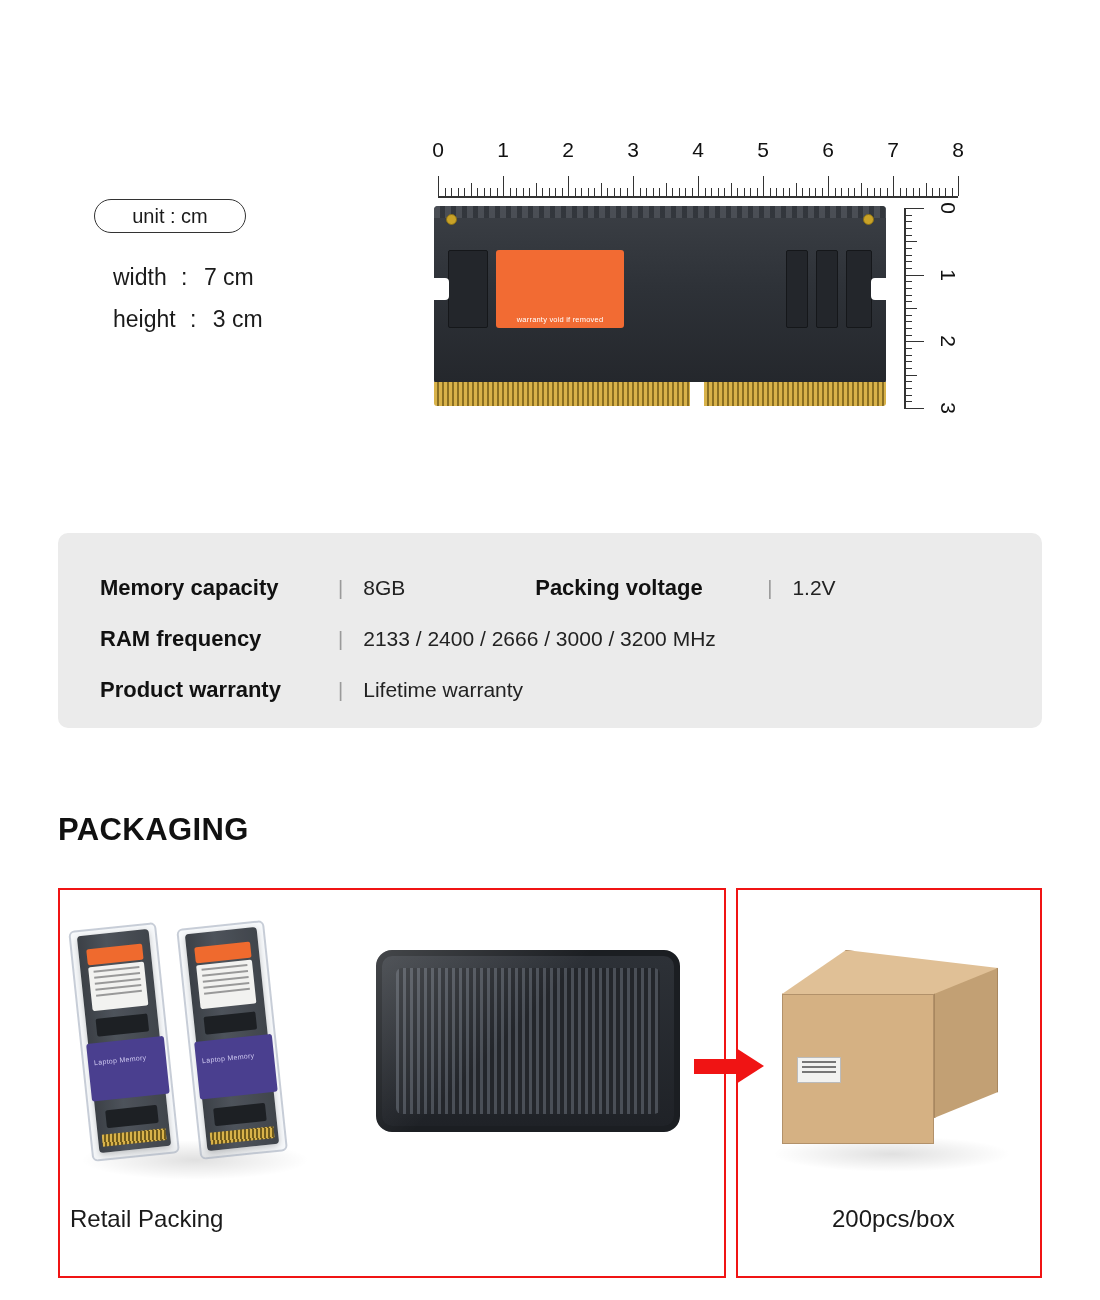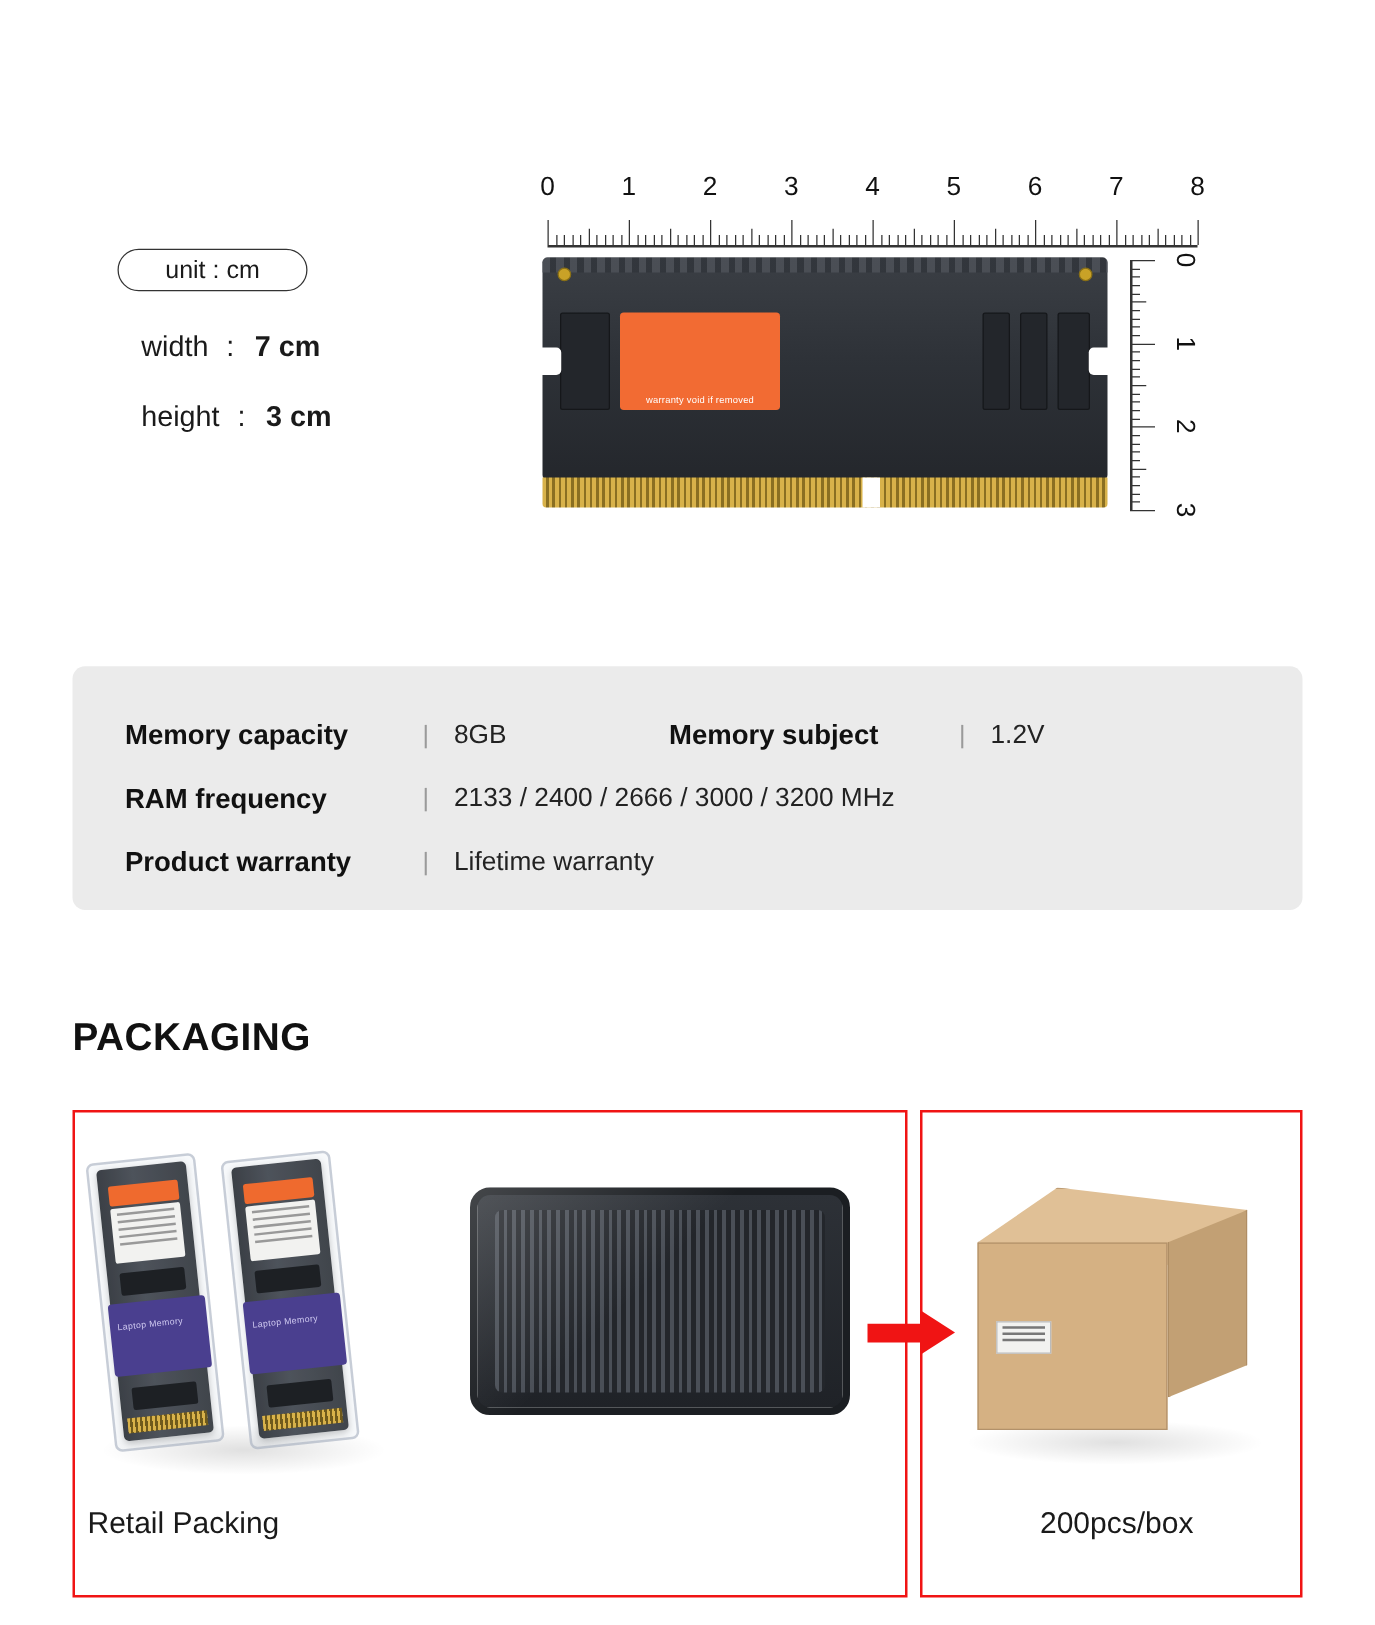--- a/index.html
+++ b/index.html
@@ -36,24 +36,24 @@
     color: #1a1a1a;
     background: #fff;
   }
   .dim-line {
     position: absolute;
     font-size: 23px;
     color: #1a1a1a;
     white-space: nowrap;
   }
   #dim-width { left: 113px; top: 264px; }
-  #dim-height { left: 113px; top: 320px; }
+  #dim-height { left: 113px; top: 306px; }
   .dim-label { display: inline-block; }
   .dim-sep { display: inline-block; margin: 0 10px 0 8px; }
-  .dim-val { display: inline-block; font-weight: bold; }
+  .dim-val { display: inline-block; }
 
   
   .photo-area {
     position: absolute;
     left: 420px; top: 130px;
     width: 560px; height: 300px;
   }
   .ruler-top {
     position: absolute; left: 18px; top: 40px;
     width: 520px; height: 26px;
@@ -448,21 +448,21 @@
       <div class="ruler-vnum" style="top: 278px; left: 522px;">3</div>
     </div>
 
 
   <div class="spec-box">
 
     <div class="spec-row" id="spec-row-1">
       <span class="spec-key k1">Memory capacity</span>
       <span class="spec-pipe">|</span>
       <span class="spec-val v1">8GB</span>
-      <span class="spec-key k2">Memory subject</span>
+      <span class="spec-key k2">Packing voltage</span>
       <span class="spec-pipe">|</span>
       <span class="spec-val">1.2V</span>
     </div>
 
     <div class="spec-row" id="spec-row-2">
       <span class="spec-key k1">RAM frequency</span>
       <span class="spec-pipe">|</span>
       <span class="spec-val">2133 / 2400 / 2666 / 3000 / 3200 MHz</span>
     </div>
 

